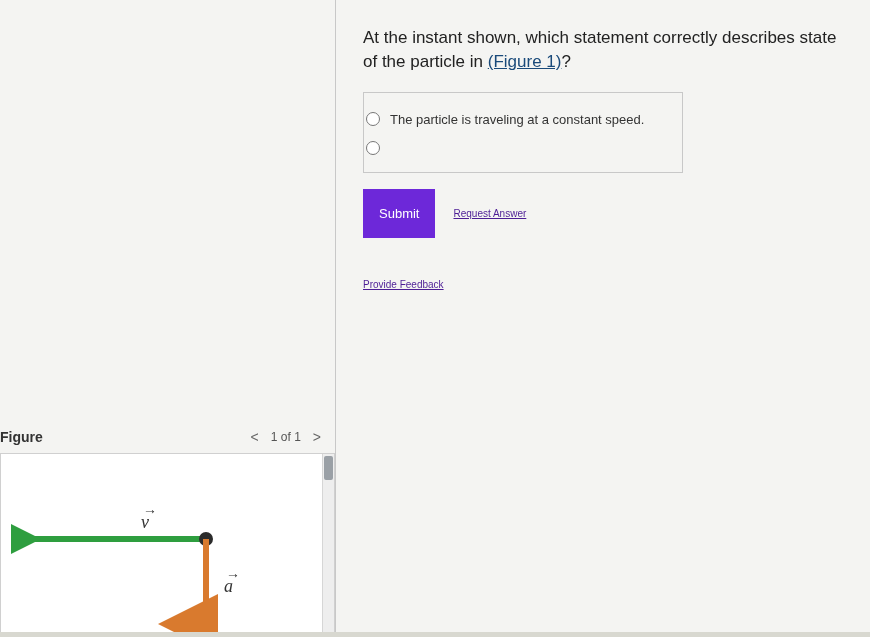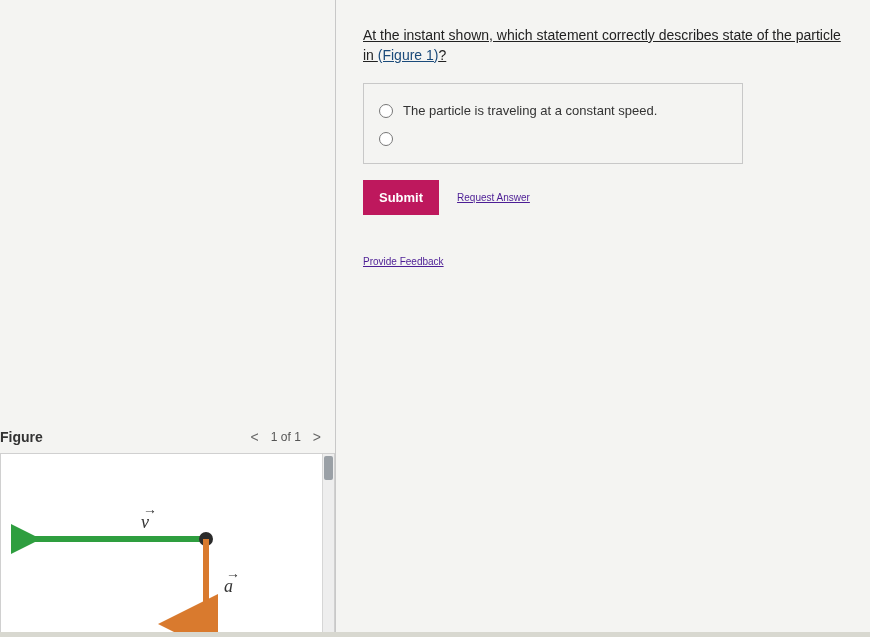--- a/index.html
+++ b/index.html
@@ -14,43 +14,42 @@
   }
   .container { display: flex; height: 637px; }
   .left-pane { width: 335px; position: relative; }
   .divider {
     position: absolute; left: 335px; top: 0; bottom: 0;
     width: 1px; background: #c8c8c8;
   }
   .right-pane { flex: 1; padding: 20px 20px 20px 28px; position: relative; }
 
   .question {
-    font-size: 14px; color: #222; margin-top: 6px; margin-bottom: 18px;
+    font-size: 17px; color: #222; margin-top: 6px; margin-bottom: 18px;
     line-height: 1.4;
-    text-decoration: underline;
   }
   .question .figlink { text-decoration: underline; color: #1a4a7a; cursor: pointer; }
 
   .choices {
-    border: 1px solid #c8c8c8; padding: 12px 14px 10px 15px;
-    width: 380px;
+    border: 1px solid #c8c8c8; padding: 12px 14px 10px 2px;
+    width: 320px;
   }
   .choice {
     display: flex; align-items: center; gap: 10px;
     padding: 7px 0; font-size: 13px; color: #333;
   }
   .choice input[type=radio] {
     width: 14px; height: 14px; cursor: pointer;
   }
   .choice label { cursor: pointer; }
 
   .actions { margin-top: 16px; display: flex; align-items: center; gap: 18px; }
   .submit-btn {
-    background: #be185d; color: #fff; border: none;
-    padding: 10px 16px; font-size: 13px; font-weight: bold;
+    background: #6d28d9; color: #fff; border: none;
+    padding: 17px 16px; font-size: 13px; font-weight: normal;
     cursor: pointer;
   }
   .link {
     color: #4c1d95; text-decoration: underline; font-size: 10px; cursor: pointer;
   }
   .feedback {
     margin-top: 36px;
   }
 
   

